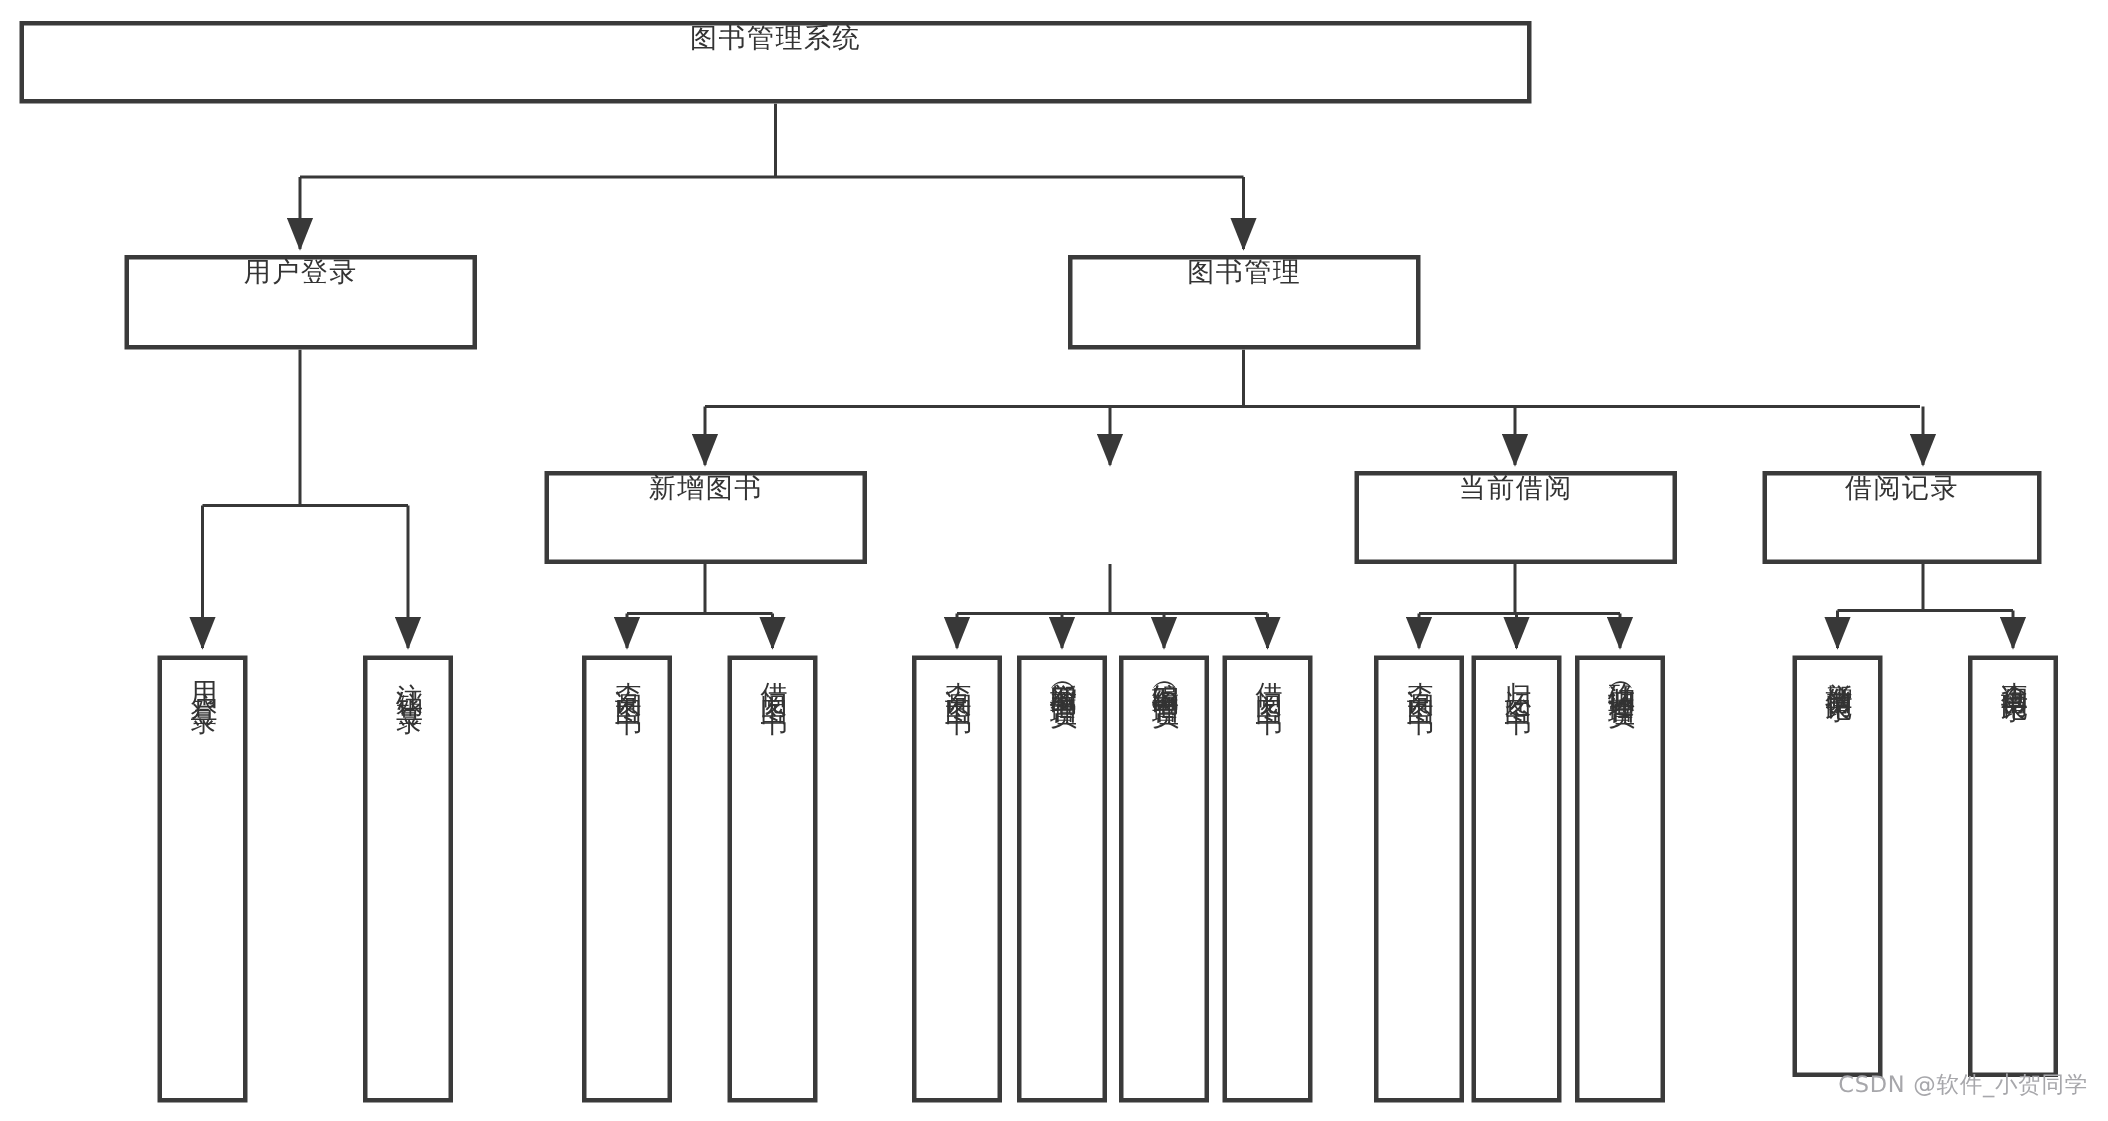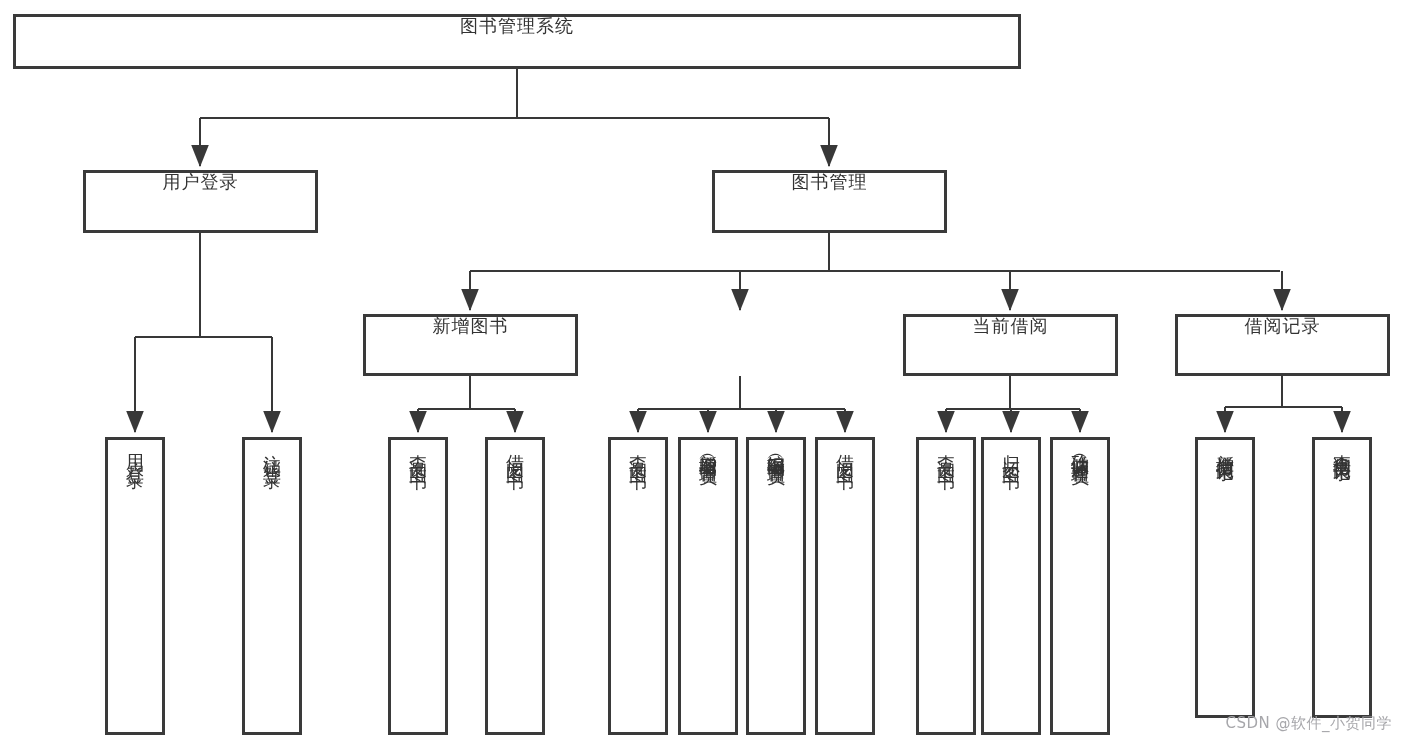--- a/index.html
+++ b/index.html
@@ -111,21 +111,21 @@
   <div class="box" style="left:712px; top:170px; width:235px; height:63px;">
     <span>图书管理</span>
   </div>
 
   <div class="box" style="left:363px; top:314px; width:215px; height:62px;">
     <span>新增图书</span>
   </div>
   <div class="box" style="left:903px; top:314px; width:215px; height:62px;">
     <span>当前借阅</span>
   </div>
-  <div class="box" style="left:1175px; top:314px; width:215px; height:62px;">
+  <div class="box" style="left:1175px; top:314px; width:186px; height:62px;">
     <span>借阅记录</span>
   </div>
 
   <div class="box vbox" style="left:105px; top:437px; width:60px; height:298px;">
     <span>用户登录</span>
   </div>
   <div class="box vbox" style="left:242px; top:437px; width:60px; height:298px;">
     <span>注销登录</span>
   </div>
 

